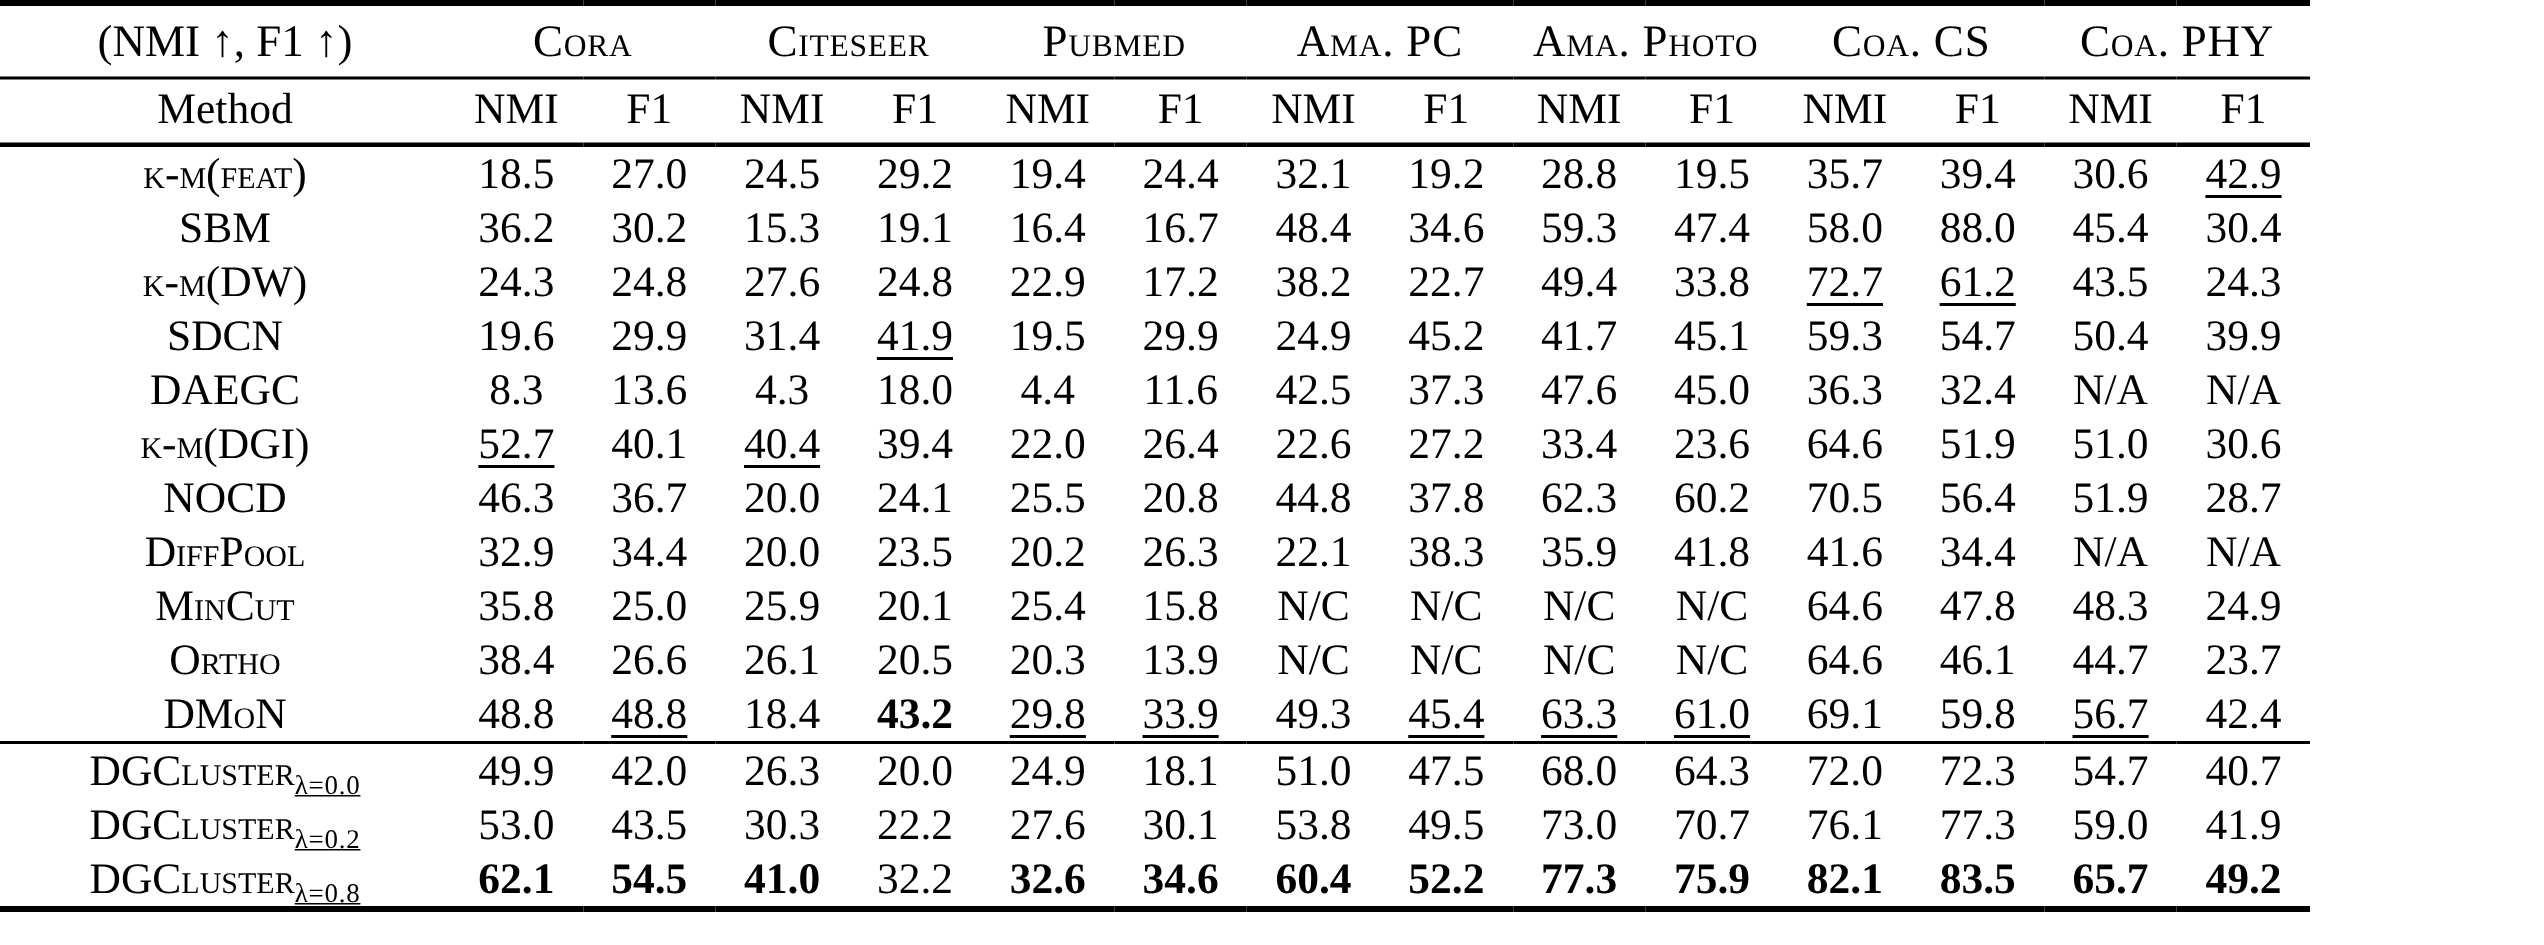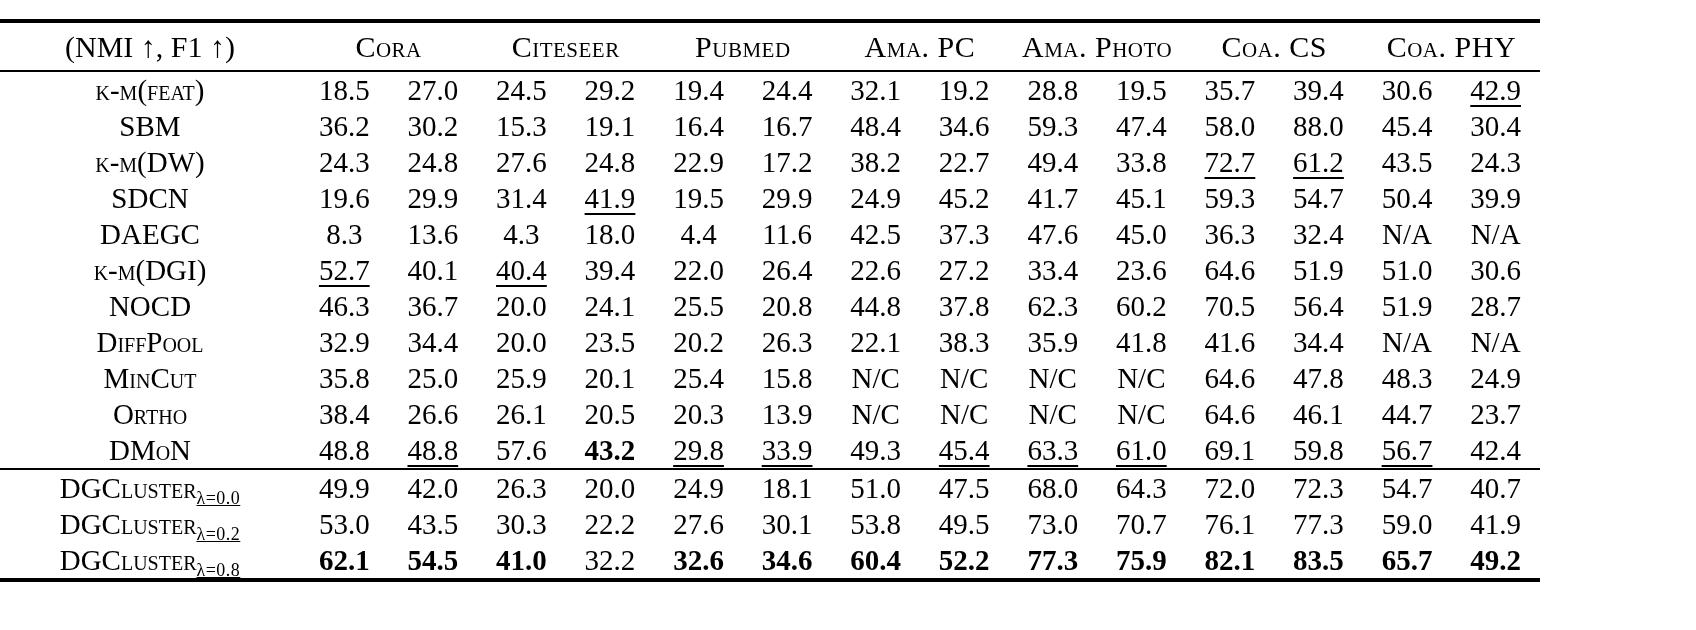--- a/index.html
+++ b/index.html
@@ -14,21 +14,20 @@
   }
   .page {
     width: 1696px;
     height: 630px;
     background: #ffffff;
   }
   table.results {
     width: 1540px;
     border-collapse: collapse;
     table-layout: fixed;
-    margin-top: 19px;
   }
   col.col-method { width: 300px; }
   
 
   thead th {
     font-weight: normal;
     text-align: center;
     padding: 0;
     vertical-align: middle;
   }
@@ -104,20 +103,38 @@
       <tr class="r-datasets">
         <th class="corner">(NMI ↑, F1 ↑)</th>
 
       <th colspan="2" class="dataset-name">Cora</th>
           <th colspan="2" class="dataset-name">Citeseer</th>
           <th colspan="2" class="dataset-name">Pubmed</th>
           <th colspan="2" class="dataset-name">Ama. PC</th>
           <th colspan="2" class="dataset-name">Ama. Photo</th>
           <th colspan="2" class="dataset-name">Coa. CS</th>
           <th colspan="2" class="dataset-name">Coa. PHY</th>
+        </tr>
+      <tr class="r-metrics">
+        <th>Method</th>
+
+      <th>NMI</th>
+          <th>F1</th>
+          <th>NMI</th>
+          <th>F1</th>
+          <th>NMI</th>
+          <th>F1</th>
+          <th>NMI</th>
+          <th>F1</th>
+          <th>NMI</th>
+          <th>F1</th>
+          <th>NMI</th>
+          <th>F1</th>
+          <th>NMI</th>
+          <th>F1</th>
         </tr>
     </thead>
     <tbody id="baseline">
         <tr>
           <td><span class="sc">k-m(feat)</span></td>
           <td><span>18.5</span></td>
           <td><span>27.0</span></td>
           <td><span>24.5</span></td>
           <td><span>29.2</span></td>
           <td><span>19.4</span></td>
@@ -281,21 +298,21 @@
           <td><span>N/C</span></td>
           <td><span>64.6</span></td>
           <td><span>46.1</span></td>
           <td><span>44.7</span></td>
           <td><span>23.7</span></td>
         </tr>
         <tr>
           <td><span class="sc">DMoN</span></td>
           <td><span>48.8</span></td>
           <td><span class="u">48.8</span></td>
-          <td><span>57.6</span></td>
+          <td><span>18.4</span></td>
           <td><span class="b">43.2</span></td>
           <td><span class="u">29.8</span></td>
           <td><span class="u">33.9</span></td>
           <td><span>49.3</span></td>
           <td><span class="u">45.4</span></td>
           <td><span class="u">63.3</span></td>
           <td><span class="u">61.0</span></td>
           <td><span>69.1</span></td>
           <td><span>59.8</span></td>
           <td><span class="u">56.7</span></td>

